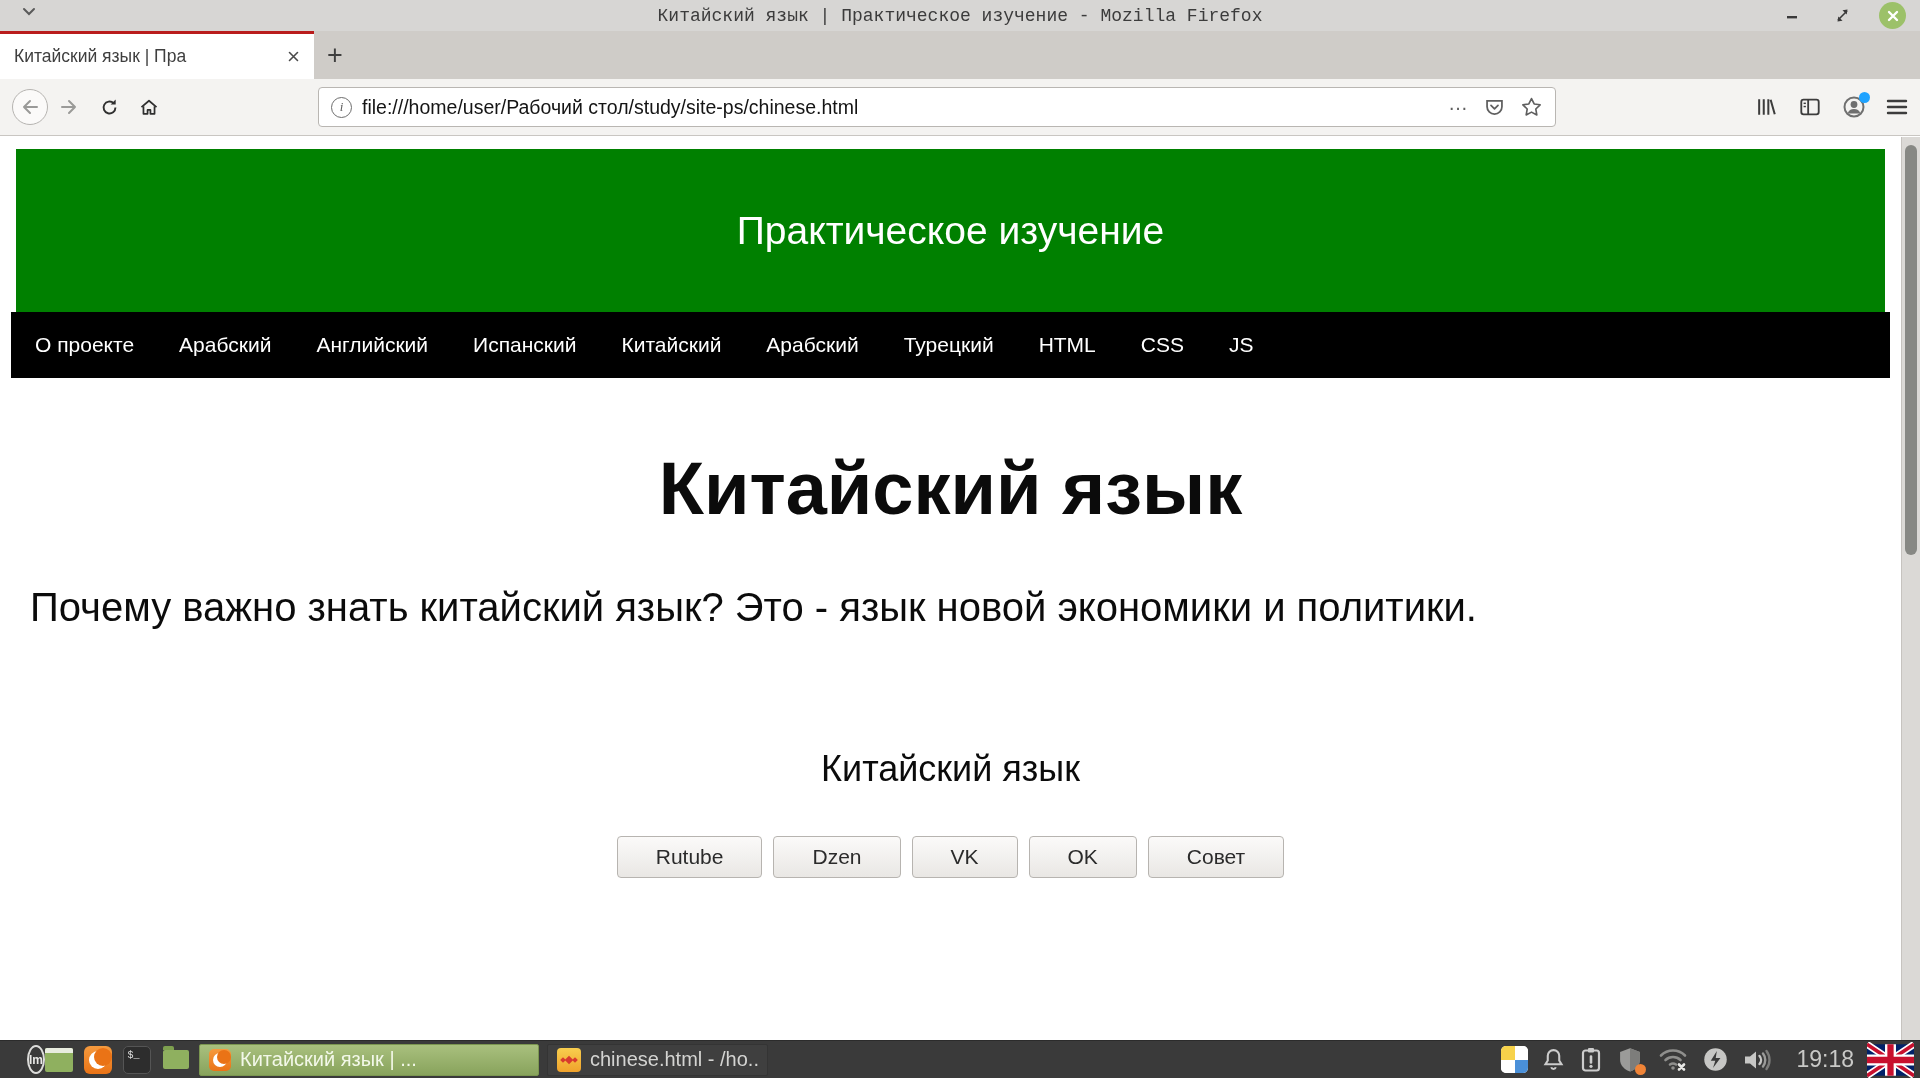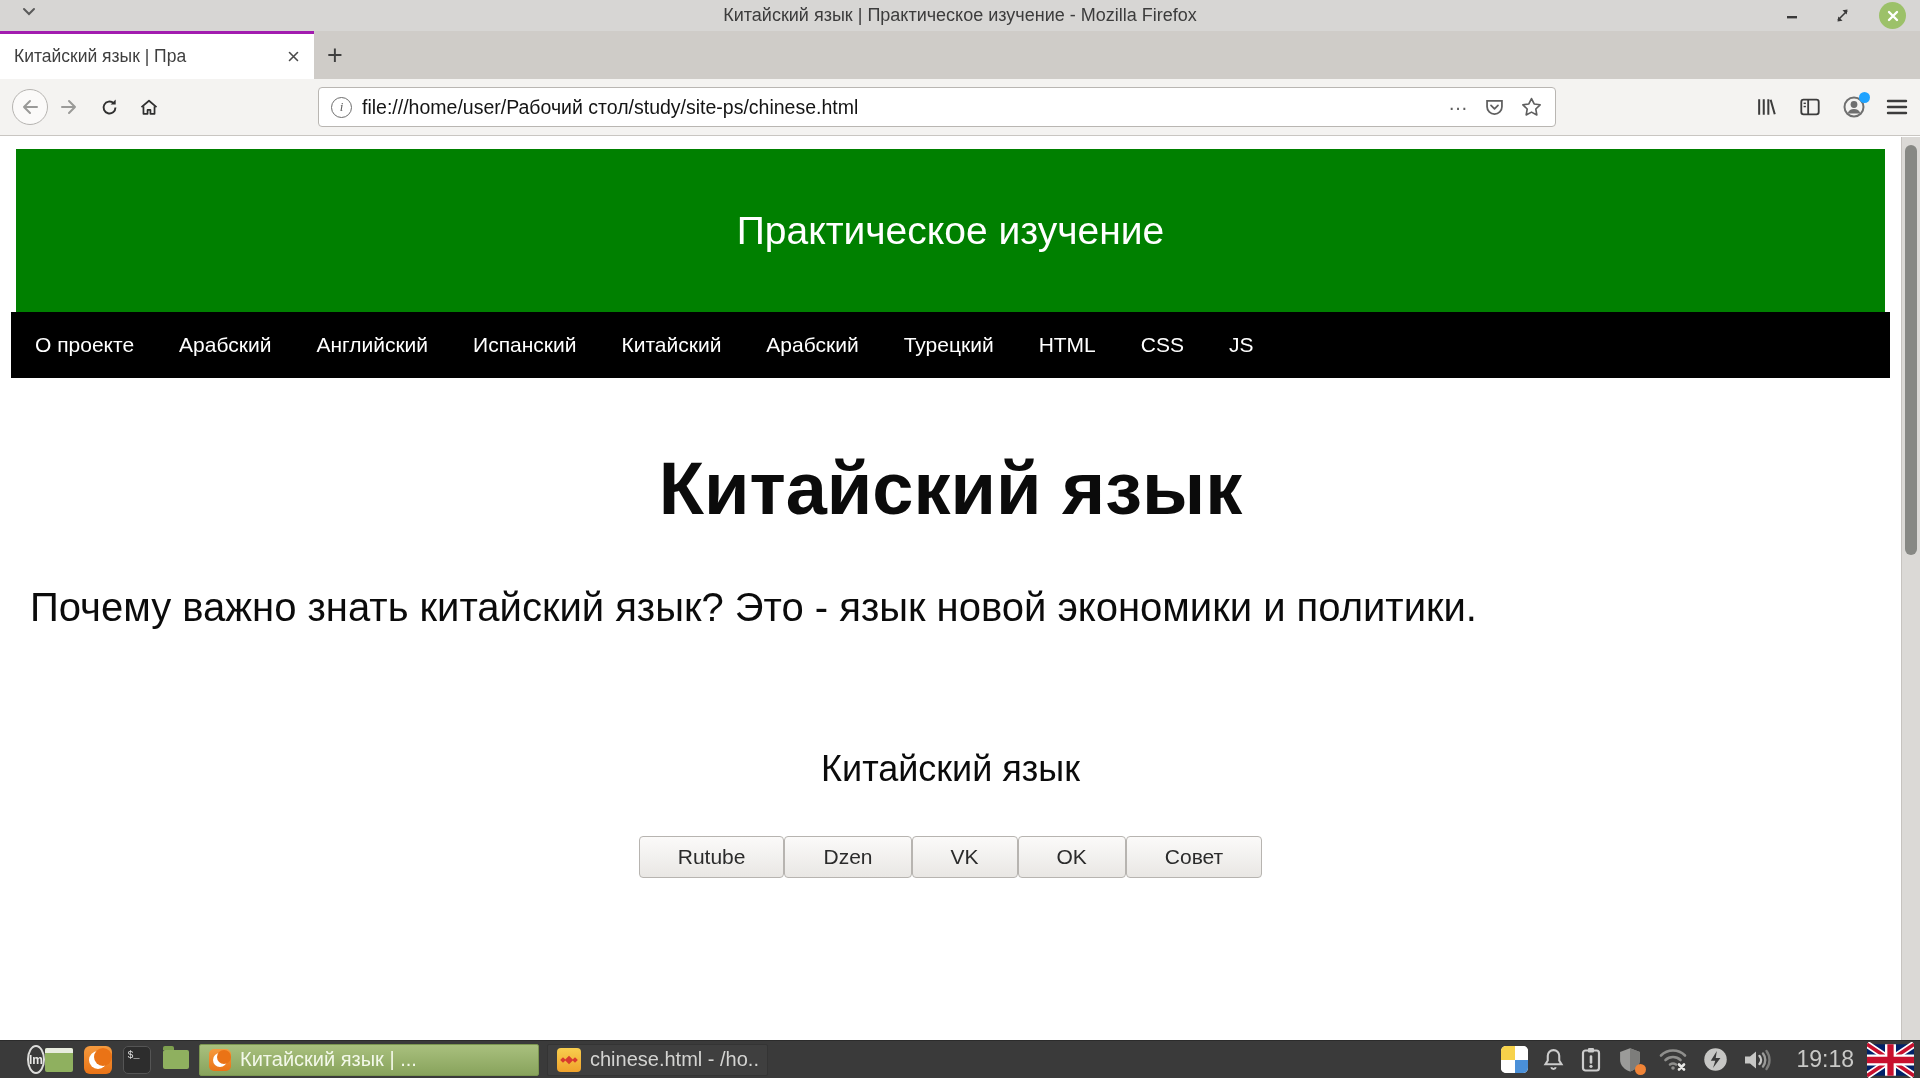--- a/index.html
+++ b/index.html
@@ -7,35 +7,35 @@
   body {
     width:1920px; height:1078px; overflow:hidden;
     font-family:"Liberation Sans", sans-serif;
     background:#ffffff;
   }
   svg { display:block; }
 
   
   .titlebar {
     height:31px; background:#d7d6d4; position:relative;
-    display:flex; align-items:center;
+    display:flex; align-items:center;font-family:Liberation Mono, monospace;
   }
   .titlebar-chevron { position:absolute; left:22px; top:7px; color:#5a5a5a; }
   .win-title {
     position:absolute; left:0; right:0; text-align:center;
     font-size:18px; color:#3c3c3c;
   }
   .win-controls { position:absolute; right:14px; top:0; height:31px; display:flex; align-items:center; gap:24px; }
   .wc-btn { width:26px; height:26px; display:flex; align-items:center; justify-content:center; color:#3a3a3a; }
   .wc-close { width:27px; height:27px; border-radius:50%; background:#9cc169; color:#ffffff; }
 
   
   .tabbar { height:48px; background:#cfccc8; display:flex; align-items:stretch; }
   .tab {
-    width:314px; background:#ffffff; border-top:3px solid #a21caf;
+    width:314px; background:#ffffff; border-top:3px solid #b91c1c;
     display:flex; align-items:center; padding:0 10px 0 14px;justify-content:center;
   }
   .tab-label {
     flex:1; font-size:17.5px; color:#3f3f3f; white-space:nowrap; overflow:hidden; position:relative;
   }
   .tab-label::after {
     content:""; position:absolute; right:0; top:0; bottom:0; width:34px;
     background:linear-gradient(to right, rgba(255,255,255,0), #ffffff);
   }
   .tab-close { width:22px; height:22px; display:flex; align-items:center; justify-content:center; color:#4a4a4a; }
@@ -92,21 +92,21 @@
     margin:0 11px; height:66px; background:#000000;
     display:flex; align-items:center; padding-left:24px; gap:45px;
   }
   .nav-item { color:#ffffff; font-size:21px; white-space:nowrap; cursor:pointer; }
   .page-h1 {
     margin:70px 0 0; text-align:center; font-size:74px; font-weight:bold;
     color:#0b0b0b; line-height:1.1;
   }
   .page-intro { margin:56px 30px 0; text-align:left; font-size:40px; color:#0b0b0b; }
   .page-sub { margin:118px 0 0; text-align:center; font-size:36px; font-weight:400; color:#0b0b0b; }
-  .btn-row { display:flex; justify-content:center; margin-top:46px; }
+  .btn-row { display:flex; justify-content:center; gap:11px; margin-top:46px; }
   .pbtn {
     font-family:"Liberation Sans",sans-serif;
     font-size:21px; color:#2b2b2b;
     background:linear-gradient(#fbfaf9,#e9e7e4);
     border:1px solid #b7b4b0; border-radius:4px; padding:8px 38px;
   }
 
   
   .taskbar {
     position:absolute; left:0; right:0; bottom:0; height:38px;

